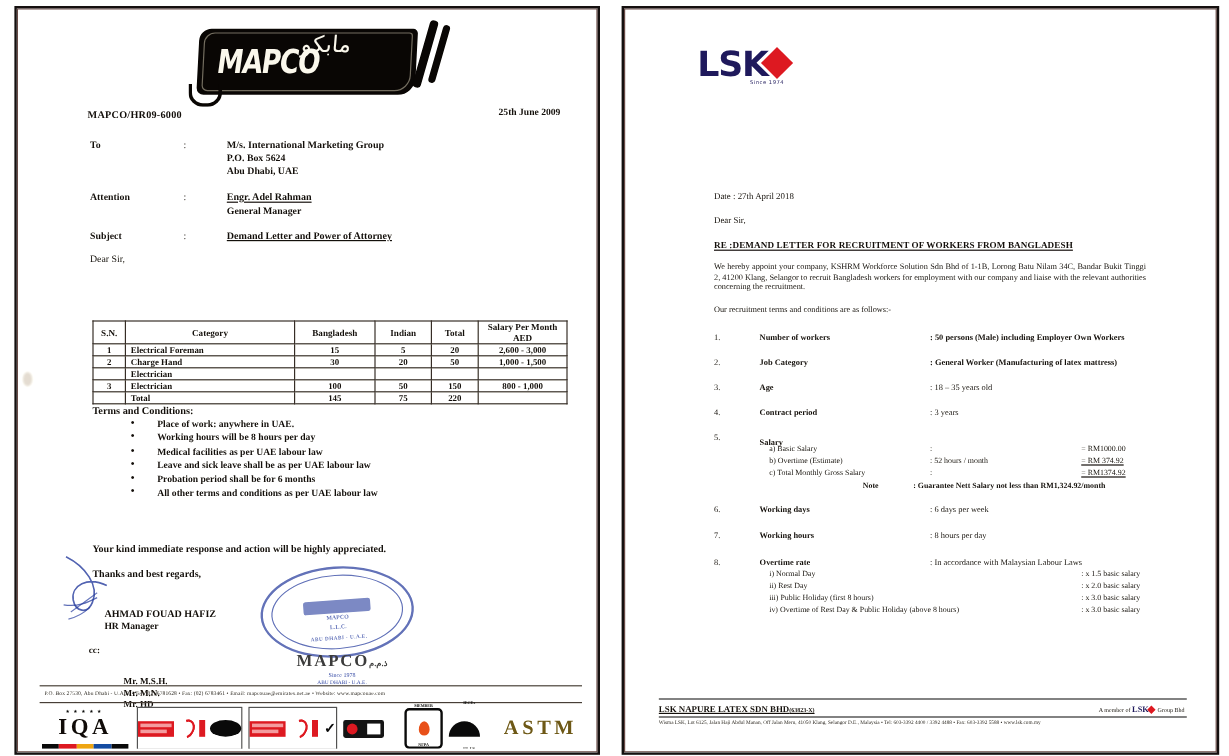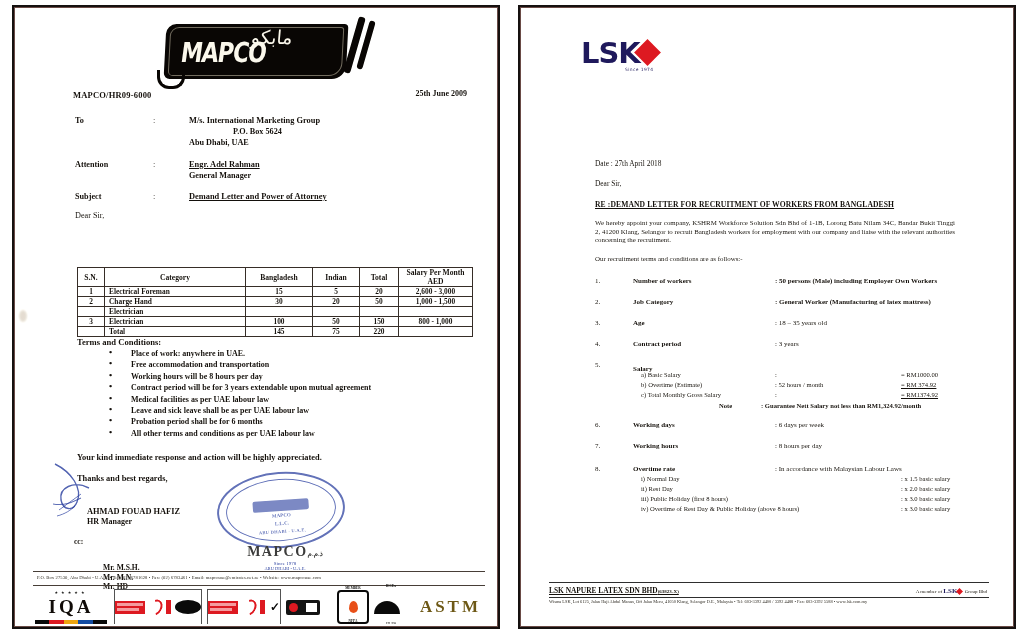--- a/index.html
+++ b/index.html
@@ -197,21 +197,21 @@
         </div>
         <div class="hook"></div>
       </div>
 
       <div class="ref">MAPCO/HR09-6000</div>
       <div class="dt">25th June 2009</div>
 
       <div class="lab" style="left:58px;top:106px;">To</div>
       <div class="colon" style="left:136px;top:106px;">:</div>
       <div class="val" style="left:172px;top:106px;">M/s. International Marketing Group</div>
-      <div class="valn" style="left:172px;top:117px;margin-left:44px;">P.O. Box 5624</div>
+      <div class="valn" style="left:172px;top:117px;">P.O. Box 5624</div>
       <div class="valn" style="left:172px;top:128px;">Abu Dhabi, UAE</div>
 
       <div class="lab" style="left:58px;top:150px;">Attention</div>
       <div class="colon" style="left:136px;top:150px;">:</div>
       <div class="val u" style="left:172px;top:150px;">Engr. Adel Rahman</div>
       <div class="valn" style="left:172px;top:161px;">General Manager</div>
 
       <div class="lab" style="left:58px;top:182px;">Subject</div>
       <div class="colon" style="left:136px;top:182px;">:</div>
       <div class="val u" style="left:172px;top:182px;">Demand Letter and Power of Attorney</div>
@@ -268,23 +268,21 @@
           <td class="c">75</td>
           <td class="c">220</td>
           <td class="c"></td>
         </tr>
       </tbody>
         </table>
 
       <div class="tc-h">Terms and Conditions:</div>
       <ul class="tc-list">
         <li>Place of work: anywhere in UAE.</li>
-        <li>Free accommodation and transportation</li>
         <li>Working hours will be 8 hours per day</li>
-        <li>Contract period will be for 3 years extendable upon mutual agreement</li>
         <li>Medical facilities as per UAE labour law</li>
         <li>Leave and sick leave shall be as per UAE labour law</li>
         <li>Probation period shall be for 6 months</li>
         <li>All other terms and conditions as per UAE labour law</li>
       </ul>
 
       <div class="close1">Your kind immediate response and action will be highly appreciated.</div>
       <div class="close2">Thanks and best regards,</div>
 
       <div class="sig-scribble">

